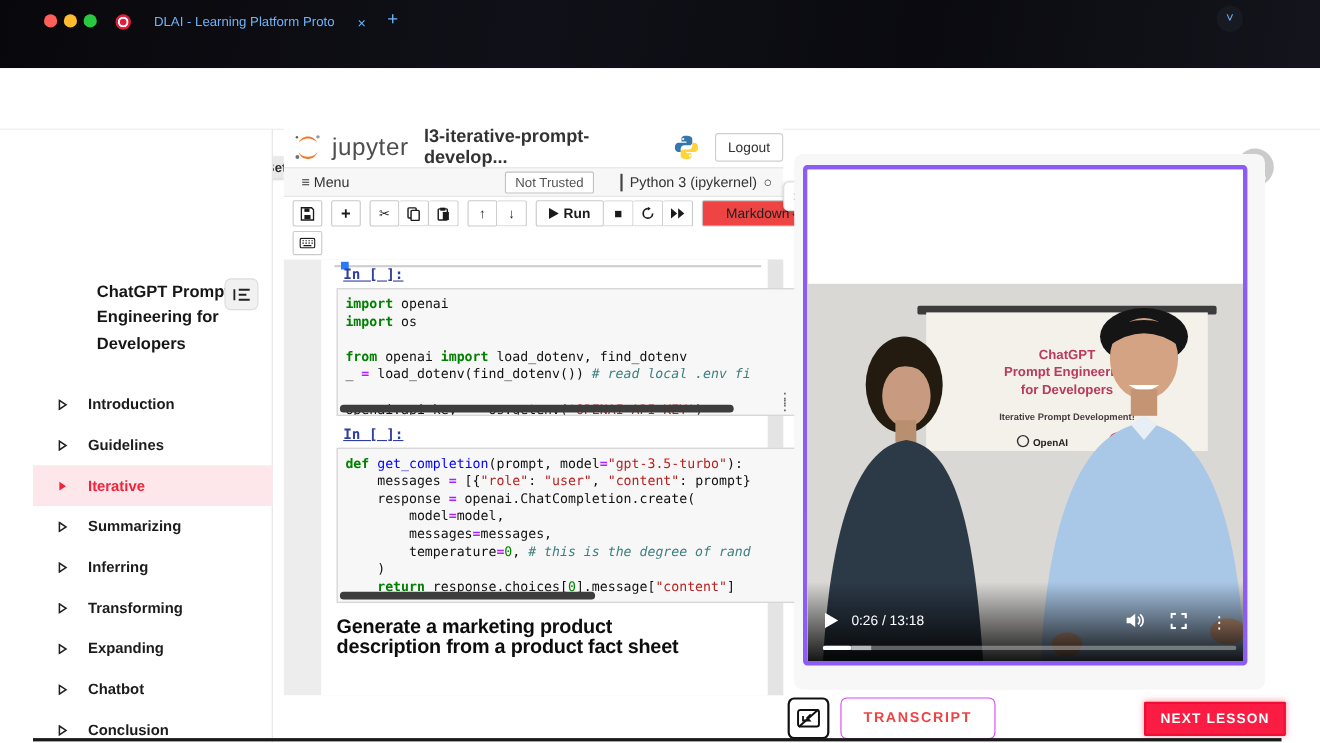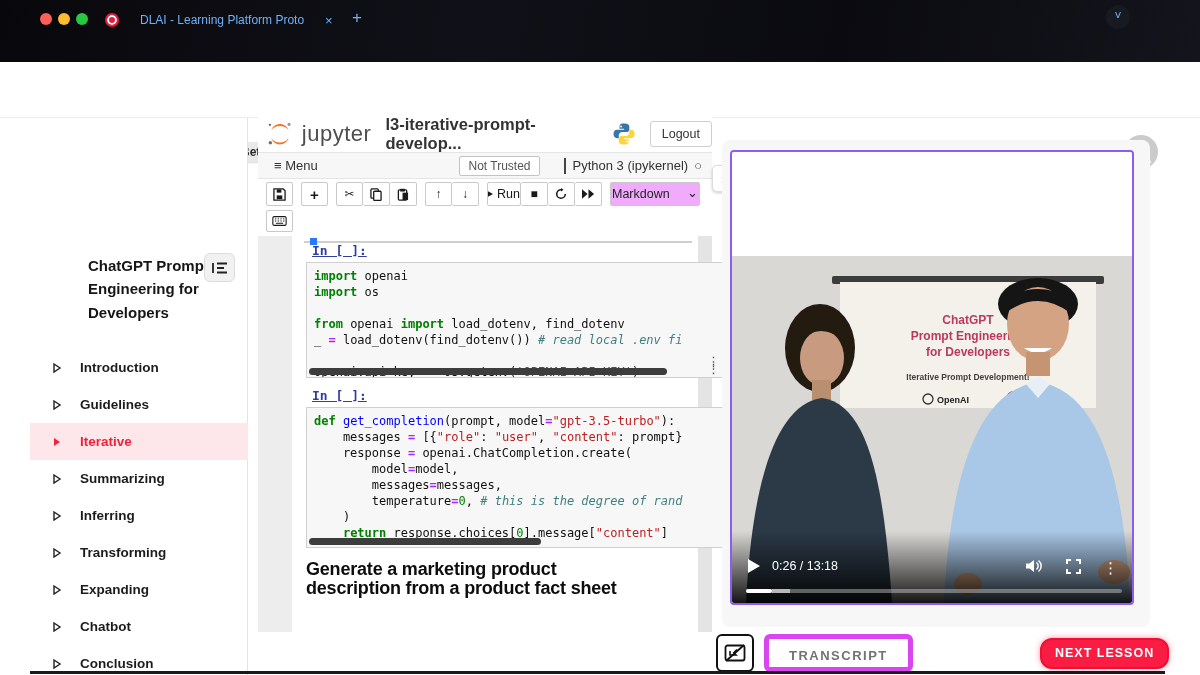--- a/index.html
+++ b/index.html
@@ -49,22 +49,22 @@
   #menubar { left:258px; top:152px; width:454px; height:27px; background:#f7f7f7; border-top:1px solid #e5e5e5; border-bottom:1px solid #e5e5e5; display:flex; align-items:center; }
   #menu-lbl { font-size:13px; color:#333; margin-left:16px; }
   #nottrusted { margin-left:auto; border:1px solid #c3c3c3; border-radius:2px; background:#fff; font-size:12px; color:#555; padding:2px 8px; }
   #kdiv { width:2px; height:16px; background:#444; margin-left:24px; }
   #kernel { font-size:13px; color:#333; margin-left:7px; }
   #kstat { font-size:13px; color:#333; margin:0 10px 0 6px; }
   #toolbar { left:266px; top:182px; width:446px; height:24px; display:flex; gap:8px; }
   .tbg { display:flex; }
   .tbtn { width:27px; height:24px; background:#fff; border:1px solid #c9c9c9; border-radius:2px; display:flex; align-items:center; justify-content:center; font-size:12px; color:#1a1a1a; }
   .tbtn + .tbtn { border-left:none; }
-  #run-btn { width:34px; gap:4px; font-size:12.5px; }
-  #celltype { width:90px; height:24px; border:1px solid #c9c9c9; border-radius:2px; background:#f0abfc; font-size:12.5px; color:#222; display:flex; align-items:center; padding:0 1px; justify-content:space-between; }
+  #run-btn { width:62px; gap:4px; font-size:12.5px;font-weight:bold; }
+  #celltype { width:90px; height:24px; border:1px solid #c9c9c9; border-radius:2px; background:#ef4444; font-size:12.5px; color:#222; display:flex; align-items:center; padding:0 21px; justify-content:space-between; }
   #kbrow { left:266px; top:210px; }
   #nb-body { left:258px; top:236px; width:454px; height:396px; background:#ededed; }
   #nb-page { left:292px; top:236px; width:406px; height:396px; background:#fff; }
   #cut-cell { left:304px; top:241px; width:388px; border-top:2px solid #cfcfcf; }
   #cut-dot { left:310px; top:238px; width:7px; height:7px; background:#2979ff; }
   .inprompt { font-family:"DejaVu Sans Mono", monospace; font-size:13px; font-weight:bold; color:#303f9f;text-decoration:underline; }
   .codebox { left:306px; width:442px; background:#f7f7f7; border:1px solid #cfcfcf; padding:5px 0 8px 7px; overflow:hidden; }
   .cl { font-family:"DejaVu Sans Mono", monospace; font-size:12px; line-height:16px; white-space:pre; color:#111; }
   .tk-kw { color:#008000; font-weight:bold; }
   .tk-nm { color:#0000ff; }
@@ -76,32 +76,32 @@
   .hscroll { position:absolute; height:7px; border-radius:4px; background:#3d3d3d; }
   #md-head { left:306px; top:560px; width:336px; font-size:18px; font-weight:bold; color:#0d0d0d; line-height:1.06; letter-spacing:-.2px; }
   #nb-rstrip { left:698px; top:236px; width:14px; height:396px; background:#e4e4e4; }
 
   
   #expand-btn { left:712px; top:165px; width:23px; height:27px; background:#fff; border:1px solid #ddd; border-radius:5px; box-shadow:0 1px 3px rgba(0,0,0,.2); font-size:15px; font-weight:bold; color:#333; text-align:center; line-height:25px; }
   #drag-dots { left:707px; top:358px; color:#555; font-size:13px; line-height:7px; letter-spacing:0; text-align:center; }
 
   
   #vpanel { left:722px; top:140px; width:428px; height:487px; background:#f7f7f8; border-radius:8px; }
-  #vbox { left:730px; top:150px; width:404px; height:455px; border:2px solid #8b5cf6; border-radius:4px; background:#fff; overflow:hidden; }
+  #vbox { left:730px; top:150px; width:404px; height:455px; border:4px solid #8b5cf6; border-radius:4px; background:#fff; overflow:hidden; }
   #vgrad { left:0; bottom:0; width:100%; height:72px; background:linear-gradient(to bottom, rgba(0,0,0,0), rgba(0,0,0,.9)); }
   #vctrl { left:0; bottom:14px; width:100%; height:30px; display:flex; align-items:flex-start; color:#fff; }
   #vtime { font-size:12.5px; color:#fff; margin-left:12px; }
   #vprog { left:14px; bottom:10px; width:376px; height:4px; background:rgba(255,255,255,.35); border-radius:2px; }
   #vplayed { left:0; top:0; width:26px; height:4px; background:#fff; border-radius:2px; }
   #vbuf { left:26px; top:0; width:18px; height:4px; background:rgba(255,255,255,.55); }
 
   
   #pip-btn { left:716px; top:634px; width:38px; height:38px; border:2px solid #111; border-radius:6px; background:#fff; display:flex; align-items:center; justify-content:center; }
-  #transcript { left:764px; top:634px; height:38px; border:5px solid #d946ef; border-radius:6px; background:#fff; font-size:13px; font-weight:bold; letter-spacing:1.5px; color:#737373; padding:0 20px; line-height:34px; }
-  #nextlesson { left:1040px; top:638px; height:31px; background:#fb1c43; border:2px solid #ef0f35; border-radius:12px; color:#fff; font-size:12.5px; font-weight:bold; letter-spacing:1px; padding:0 13px; line-height:27px; box-shadow:0 0 6px rgba(251,28,67,.45); }
+  #transcript { left:764px; top:634px; height:38px; border:1px solid #d946ef; border-radius:6px; background:#fff; font-size:13px; font-weight:bold; letter-spacing:1.5px; color:#ef4444; padding:0 20px; line-height:34px; }
+  #nextlesson { left:1040px; top:638px; height:31px; background:#fb1c43; border:2px solid #ef0f35; border-radius:1px; color:#fff; font-size:12.5px; font-weight:bold; letter-spacing:1px; padding:0 13px; line-height:27px; box-shadow:0 0 6px rgba(251,28,67,.45); }
   #bottom-line { left:30px; top:671px; width:1135px; height:3px; background:#1a1a1a; }
 </style>
 </head>
 <body>
 
 <div id="stage">
 
   <div id="chrome" class="abs">
     <div class="abs tl" style="left:40px;background:#ff5f57"></div>
     <div class="abs tl" style="left:58px;background:#febc2e"></div>

